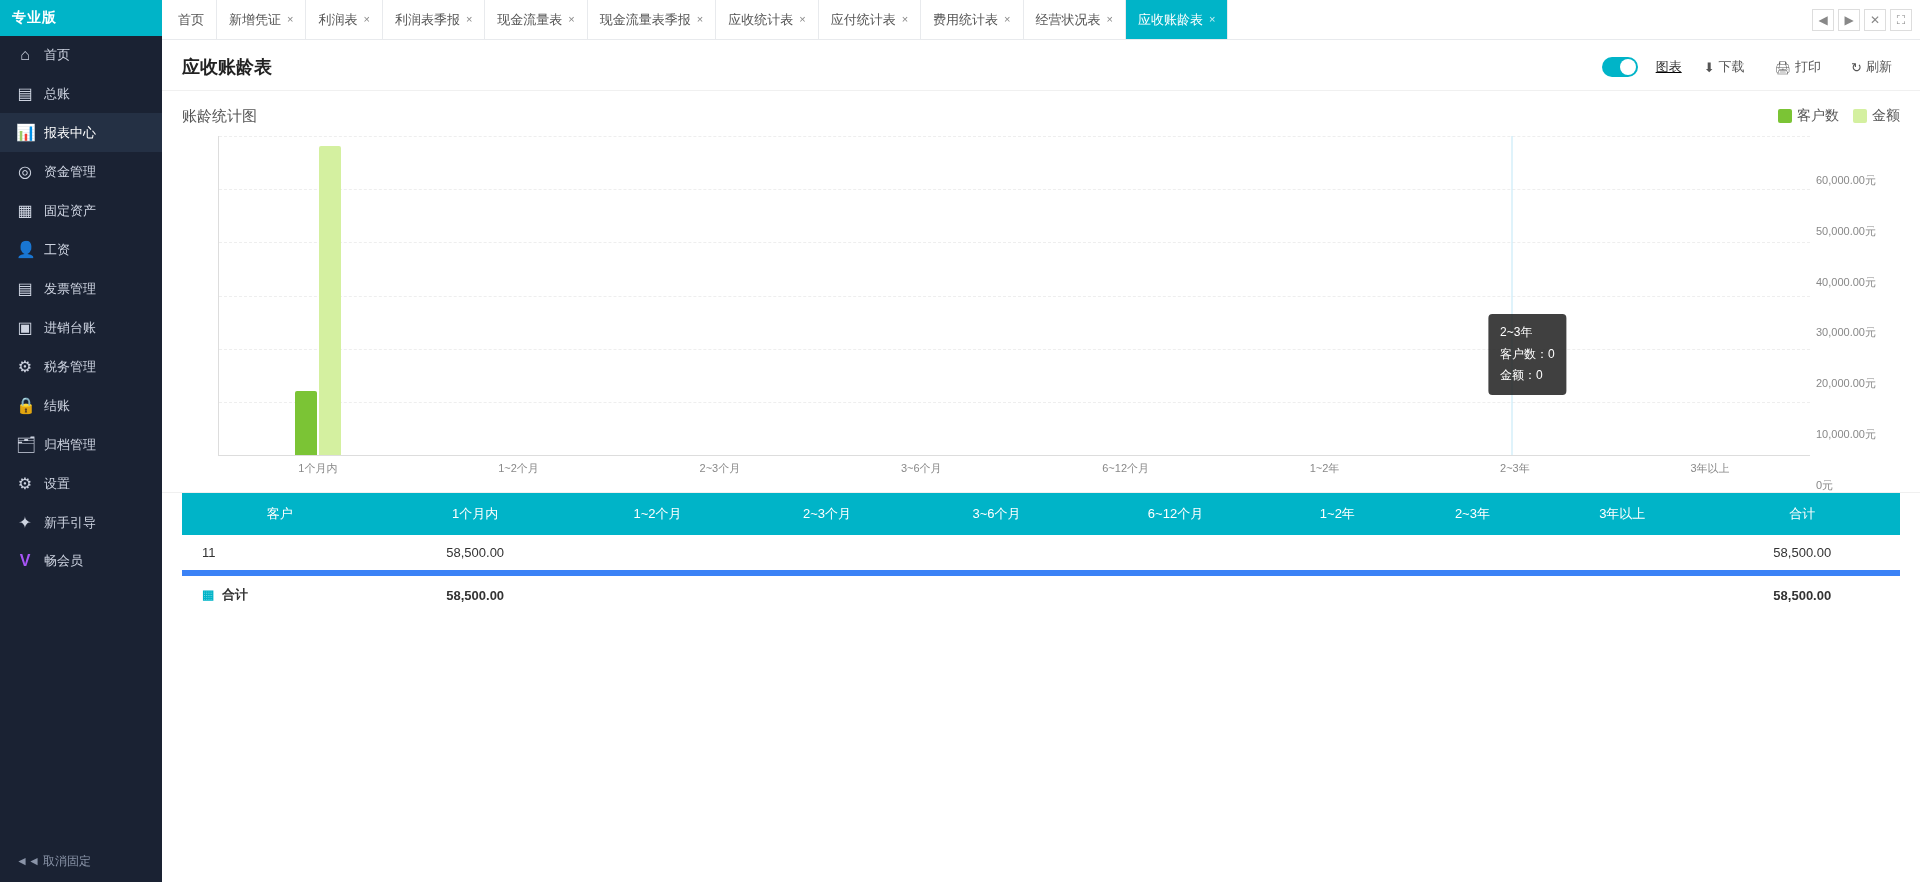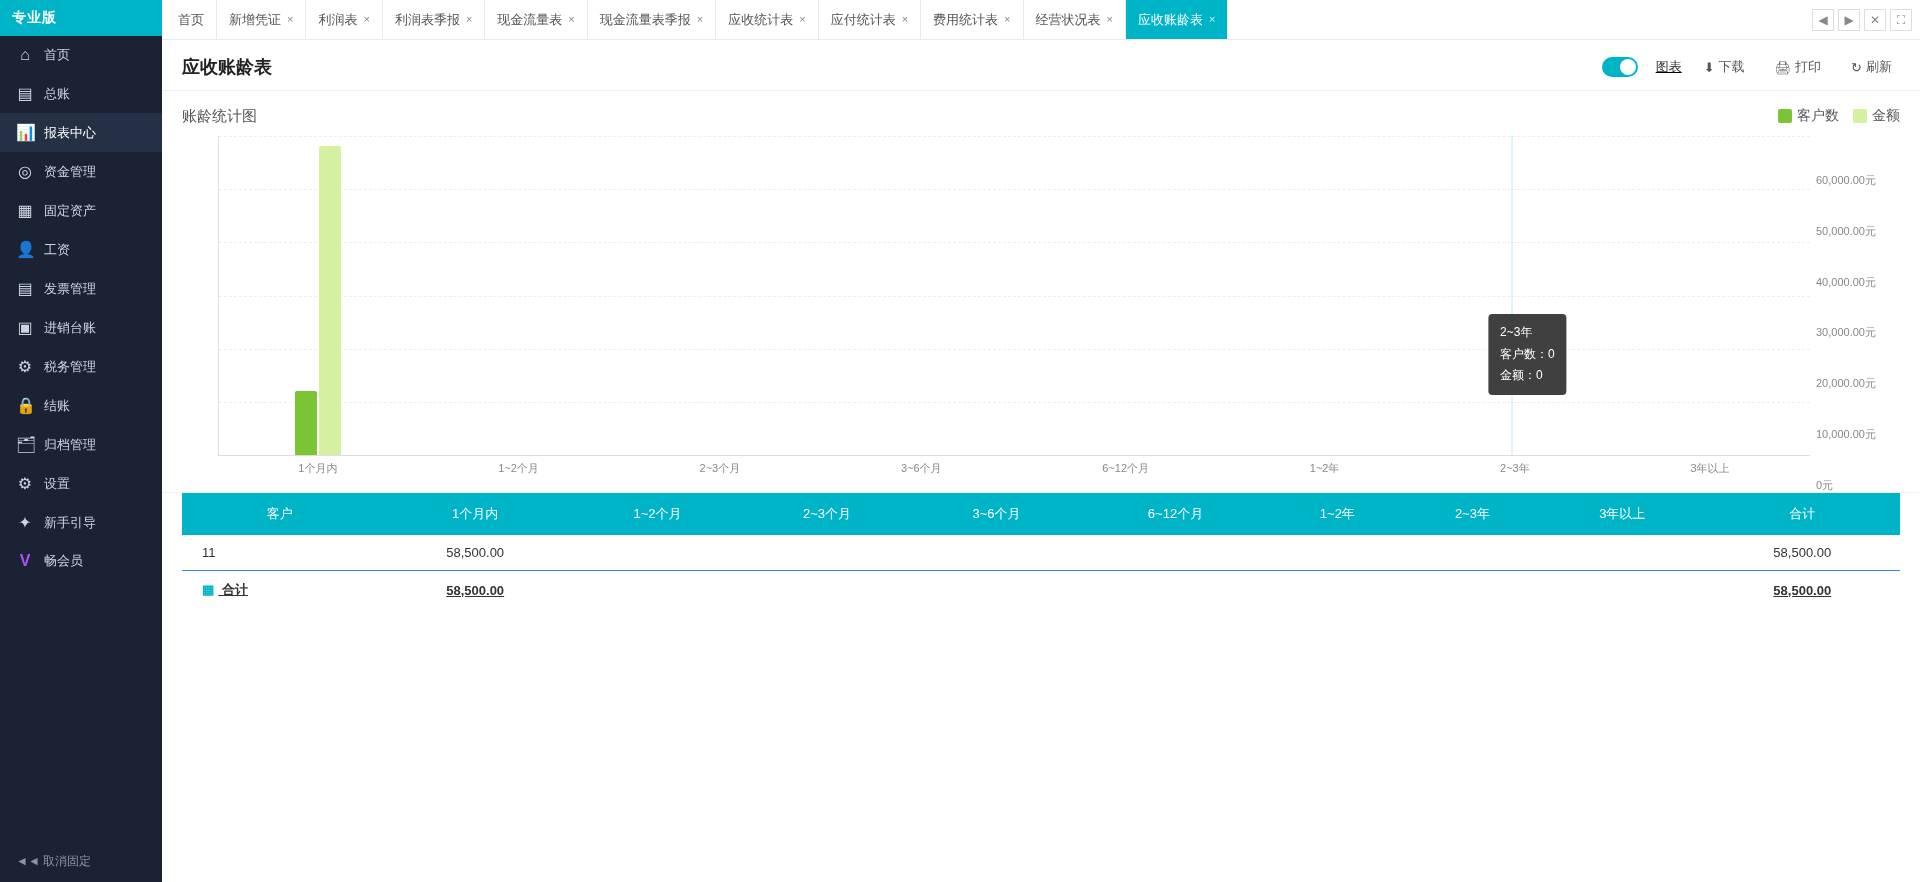--- a/index.html
+++ b/index.html
@@ -355,22 +355,21 @@
       color: #333;
     }
     .data-table tfoot tr {
       background: #fff;
     }
     .data-table tfoot td {
       padding: 10px 8px;
       text-align: center;
       font-weight: bold;
       color: #333;
-      border-top: 1px solid #3b82f6;
-      text-decoration: underline;
+      border-top: 6px solid #3b82f6;
     }
     .total-row-icon {
       color: #00b4c8;
       margin-right: 4px;
     }
     .table-section table tbody td:first-child { text-align: left; padding-left: 20px; }
     .table-section table tfoot td:first-child { text-align: left; padding-left: 20px; }
   </style>
 </head>
 <body>

